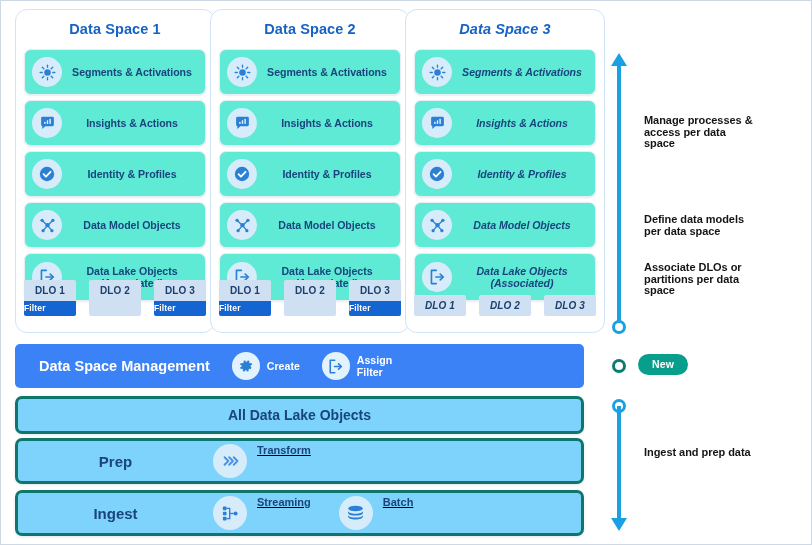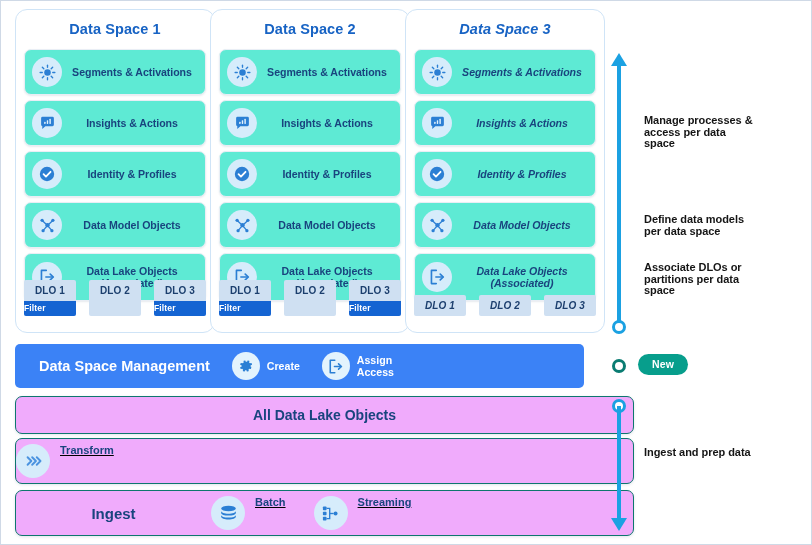--- a/index.html
+++ b/index.html
@@ -142,24 +142,24 @@
     font-weight:bold;
     margin-left:7px;
     line-height:12.5px;
     white-space:pre-line;
   }
 
   
   .panel{
     position:absolute;
     left:14px;
-    width:619px;
+    width:569px;
     box-sizing:border-box;
-    background:#f0abfc;
-    border:1px solid #0f766e;
+    background:#7dd3fc;
+    border:3px solid #0f766e;
     border-radius:7px;
     box-shadow:0 1px 3px rgba(20,50,90,.12);
   }
   #panel-all{top:395px;height:38px;}
   #panel-prep{top:437px;height:46px;}
   #panel-ingest{top:489px;height:46px;}
 
   .panel-center{
     height:100%;
     display:flex;align-items:center;justify-content:center;
@@ -555,77 +555,78 @@
 
     <div class="mgmt-action">
       <span class="icon-circle">
         <svg width="17" height="17" viewBox="0 0 24 24">
             <path d="M11 3.2H4.6v17.6H11" stroke="#2b7fd4" stroke-width="2.2" fill="none" stroke-linecap="round" stroke-linejoin="round"></path>
             <line x1="10.5" y1="12" x2="19.5" y2="12" stroke="#2b7fd4" stroke-width="2.2" stroke-linecap="round"></line>
             <path d="M16.3 8.2L20.4 12l-4.1 3.8" stroke="#2b7fd4" stroke-width="2.2" fill="none" stroke-linecap="round" stroke-linejoin="round"></path>
           </svg>
       </span>
       <span class="m-label">Assign
-Access</span>
+Filter</span>
     </div>
 
   </div>
 
   <div class="panel" id="panel-all">
     <div class="panel-center">All Data Lake Objects</div>
   </div>
 
   <div class="panel" id="panel-prep">
     <div class="panel-flow">
+      <div class="stage-name">Prep</div>
       <div class="flow-item">
         <span class="icon-circle">
           <svg width="20" height="20" viewBox="0 0 24 24">
               <g stroke="#4b93e0" stroke-width="2.3" fill="none" stroke-linecap="round" stroke-linejoin="round">
                 <path d="M5.5 7.5L10 12l-4.5 4.5"></path>
                 <path d="M11 7.5L15.5 12 11 16.5"></path>
                 <path d="M16.5 7.5L21 12l-4.5 4.5"></path>
               </g>
             </svg>
         </span>
         <span class="flow-label">Transform</span>
       </div>
     </div>
   </div>
 
   <div class="panel" id="panel-ingest">
     <div class="panel-flow">
       <div class="stage-name">Ingest</div>
       <div class="flow-item">
         <span class="icon-circle">
+          <svg width="19" height="19" viewBox="0 0 24 24">
+              <g stroke="#2b7fd4" stroke-width="1.7" fill="none">
+                <path d="M7 5.5h4v13H7"></path>
+                <path d="M11 12h5"></path>
+              </g>
+              <g fill="#2b7fd4">
+                <rect x="2.4" y="3.2" width="4.6" height="4.6" rx="1"></rect>
+                <rect x="2.4" y="9.7" width="4.6" height="4.6" rx="1"></rect>
+                <rect x="2.4" y="16.2" width="4.6" height="4.6" rx="1"></rect>
+                <circle cx="18.4" cy="12" r="2.5"></circle>
+              </g>
+            </svg>
+        </span>
+        <span class="flow-label">Streaming</span>
+      </div>
+      <div class="flow-item">
+        <span class="icon-circle">
           <svg width="21" height="21" viewBox="0 0 24 24">
               <g fill="#2b7fd4">
                 <ellipse cx="12" cy="6.3" rx="8.4" ry="3.1"></ellipse>
                 <path d="M3.6 9.1c0 1.7 3.76 3.1 8.4 3.1s8.4-1.4 8.4-3.1v2.2c0 1.7-3.76 3.1-8.4 3.1s-8.4-1.4-8.4-3.1z"></path>
                 <path d="M3.6 13.6c0 1.7 3.76 3.1 8.4 3.1s8.4-1.4 8.4-3.1v2.2c0 1.7-3.76 3.1-8.4 3.1s-8.4-1.4-8.4-3.1z"></path>
               </g>
             </svg>
         </span>
         <span class="flow-label">Batch</span>
-      </div>
-      <div class="flow-item">
-        <span class="icon-circle">
-          <svg width="19" height="19" viewBox="0 0 24 24">
-              <g stroke="#2b7fd4" stroke-width="1.7" fill="none">
-                <path d="M7 5.5h4v13H7"></path>
-                <path d="M11 12h5"></path>
-              </g>
-              <g fill="#2b7fd4">
-                <rect x="2.4" y="3.2" width="4.6" height="4.6" rx="1"></rect>
-                <rect x="2.4" y="9.7" width="4.6" height="4.6" rx="1"></rect>
-                <rect x="2.4" y="16.2" width="4.6" height="4.6" rx="1"></rect>
-                <circle cx="18.4" cy="12" r="2.5"></circle>
-              </g>
-            </svg>
-        </span>
-        <span class="flow-label">Streaming</span>
       </div>
     </div>
   </div>
 
   <div class="axis" id="axis-top" style="left:616px;top:52px;height:280px;">
     <div class="arrow-up" style="top:0;"></div>
     <div class="axis-line" style="top:12px;height:262px;"></div>
     <div class="axis-dot" style="top:267px;"></div>
   </div>
 

